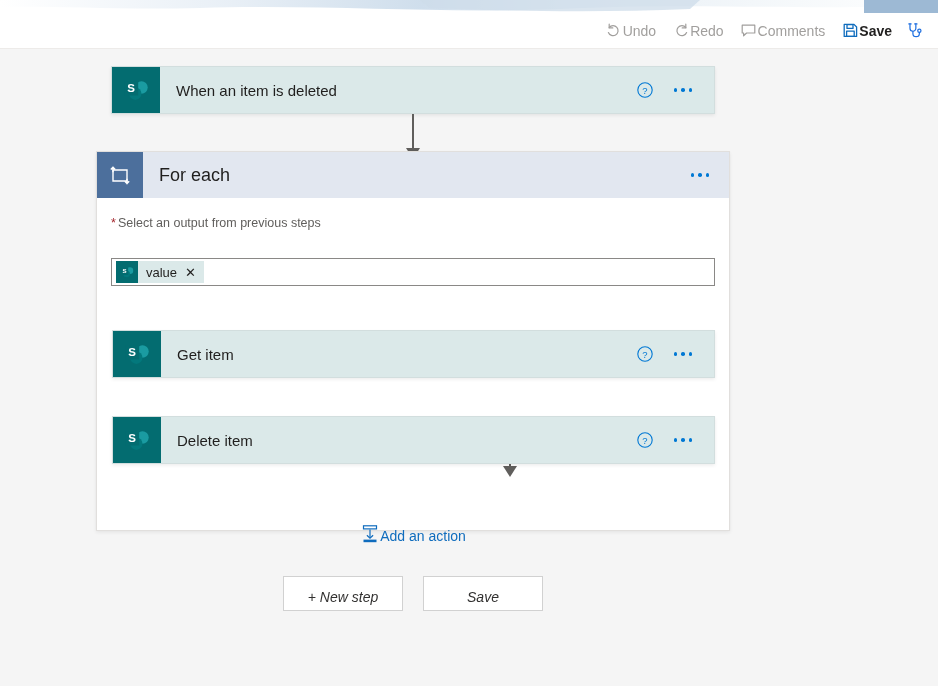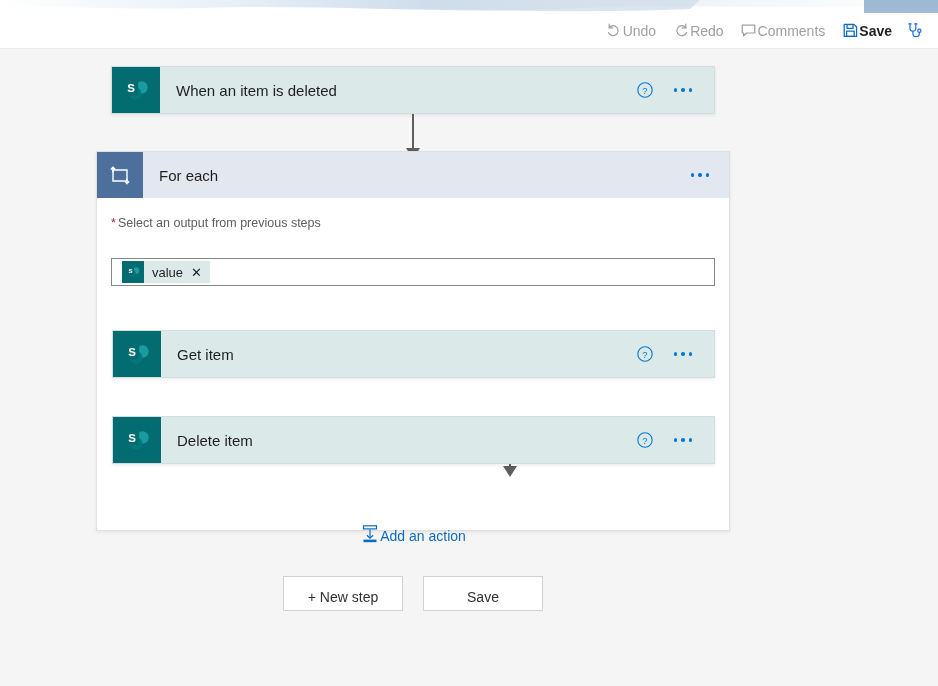--- a/index.html
+++ b/index.html
@@ -189,21 +189,21 @@
     background: #4c6f9c;
     display: flex;
     align-items: center;
     justify-content: center;
   }
   .scope-title {
     flex: 1;
     display: flex;
     align-items: center;
     padding-left: 16px;
-    font-size: 15px;
+    font-size: 18px;
     color: #201f1e;
   }
   .scope-actions {
     display: flex;
     align-items: center;
     padding-right: 16px;
   }
   .scope-body {
     padding: 18px 14px 0 14px;
   }
@@ -212,21 +212,21 @@
     color: #605e5c;
     margin-bottom: 23px;
   }
   .req-star { color: #a4262c; margin-right: 2px; }
   .token-input {
     height: 28px;
     border: 1px solid #8a8886;
     background: #ffffff;
     display: flex;
     align-items: center;
-    padding: 0 10px;
+    padding: 0 4px;
     box-sizing: border-box;
     cursor: text;
     margin-top: 28px;
   }
   .token {
     display: flex;
     align-items: center;
     height: 22px;
     background: #dbe9e9;
     gap: 8px;
@@ -283,20 +283,21 @@
   .flat-btn {
     height: 35px;
     min-width: 120px;
     background: #ffffff;
     border: 1px solid #d1d1d1;
     font-family: "Liberation Sans", sans-serif;
     font-size: 14px;
     color: #323130;
     cursor: pointer;
     padding: 12px 18px;
+    font-style: italic;
   }
 </style>
 </head>
 <body>
 
 <div class="banner-strip">
   <svg class="banner-wave" viewBox="0 0 938 13" preserveAspectRatio="none">
     <defs>
       <linearGradient id="bgrad" x1="0" y1="0" x2="1" y2="0">
         <stop offset="0%" stop-color="#ffffff"></stop>

